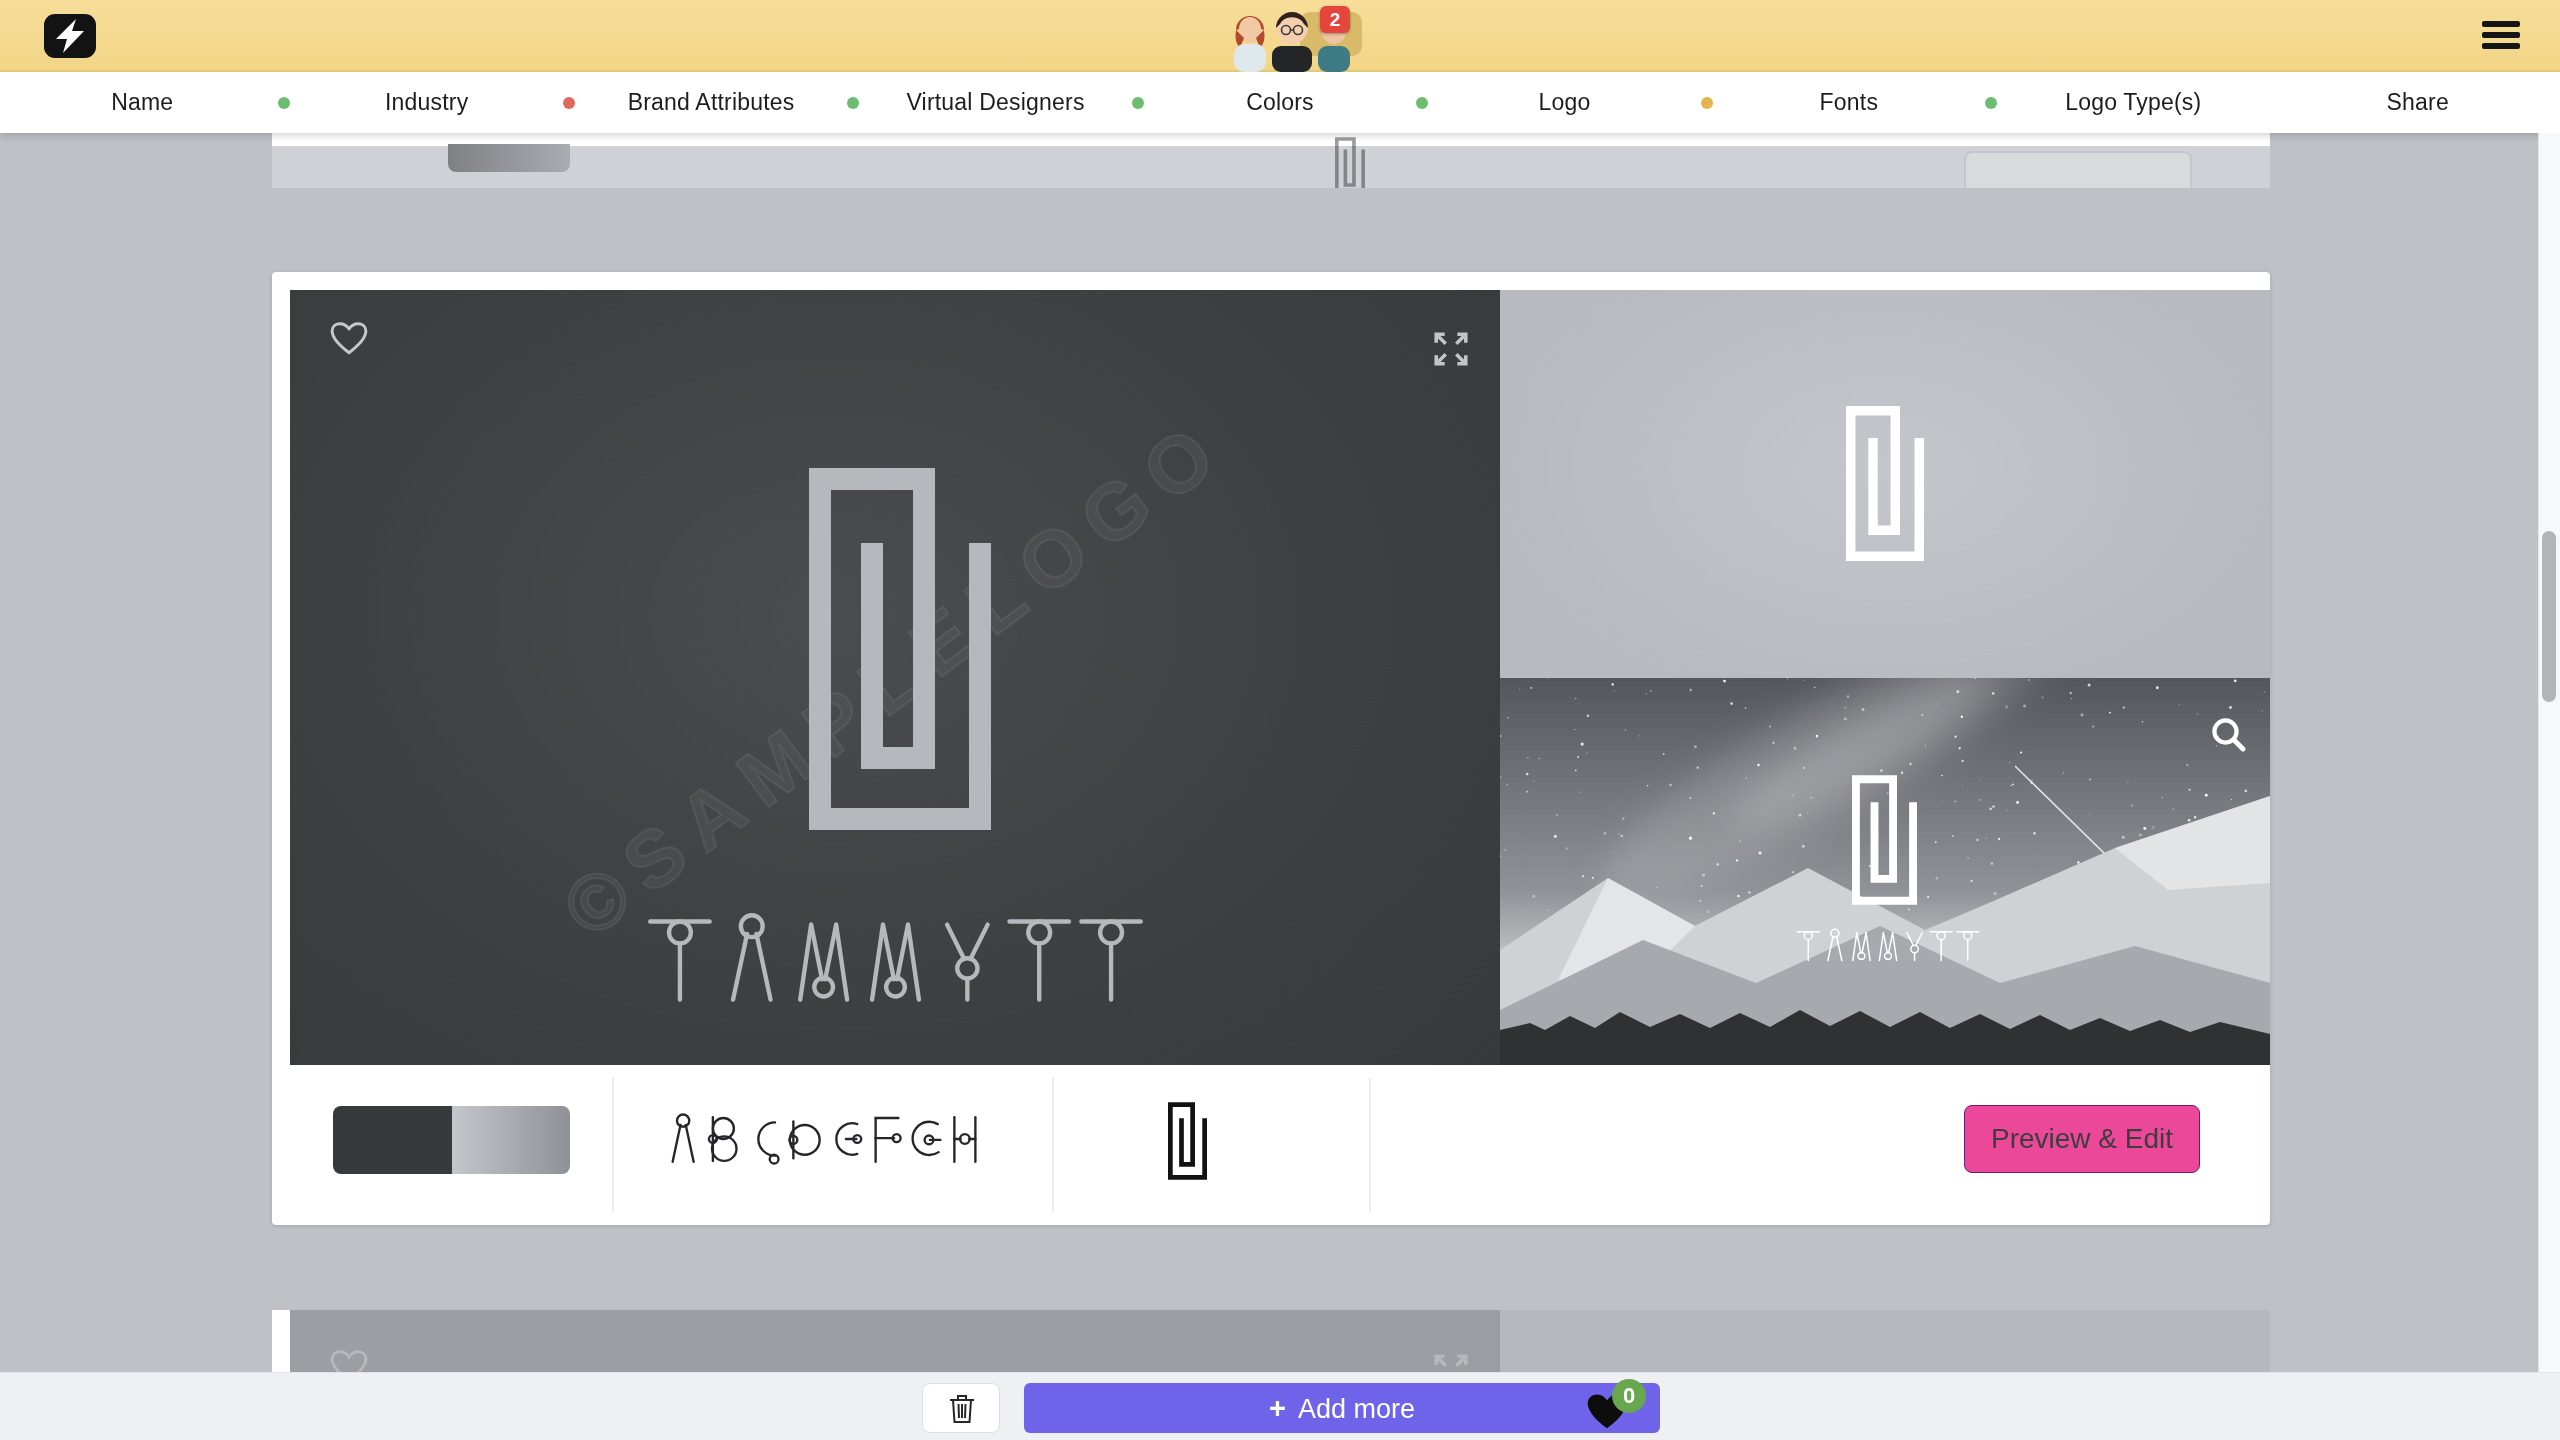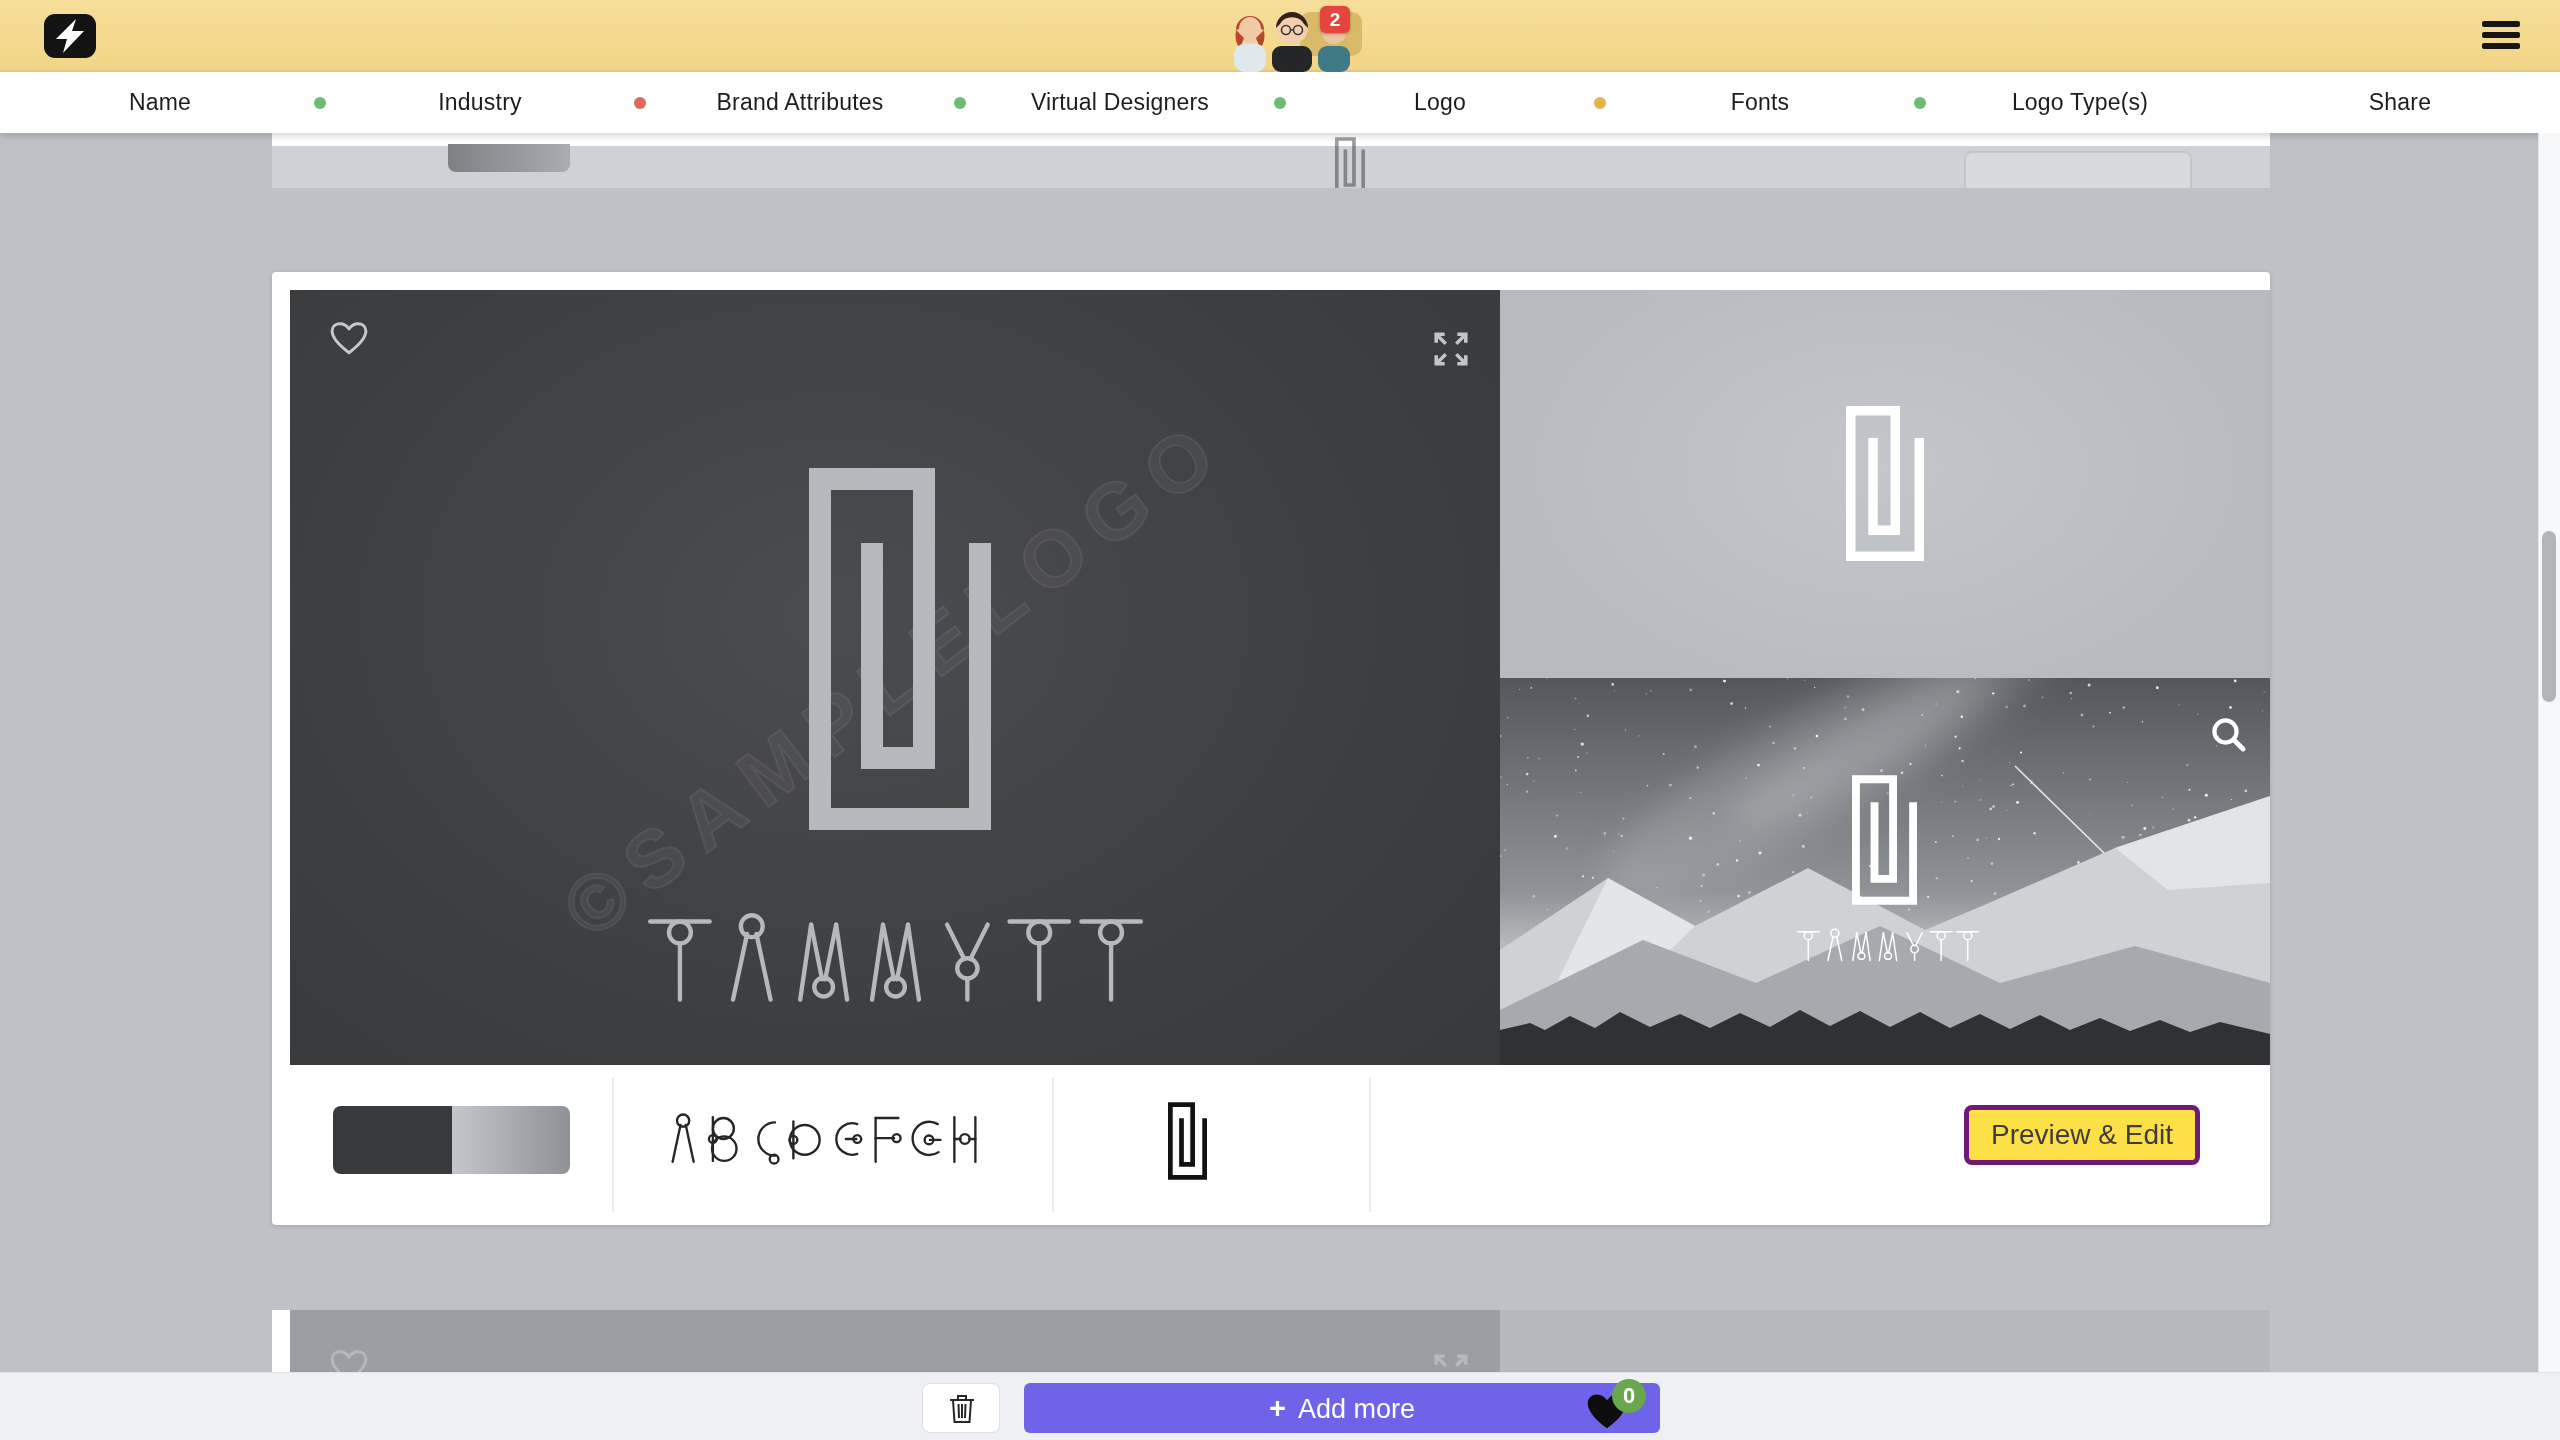--- a/index.html
+++ b/index.html
@@ -56,22 +56,22 @@
   .ph-clip { position:absolute; left:352px; top:97px; }
   .ph-word { position:absolute; left:295px; top:249px; }
   .zoom-btn { position:absolute; left:708px; top:36px; width:42px; height:42px; cursor:pointer; }
 
   .strip-divider { position:absolute; top:1078px; width:2px; height:134px; background:#ececee; }
   .swatch { position:absolute; left:333px; top:1106px; width:237px; height:68px; border-radius:8px; overflow:hidden; display:flex; }
   .swatch-solid { width:119px; height:100%; }
   .swatch-grad { flex:1; height:100%; }
   .font-sample { position:absolute; left:663px; top:1111px; }
   .strip-clip { position:absolute; left:1168px; top:1102px; }
-  .preview-btn { position:absolute; left:1964px; top:1105px; width:236px; height:60px; background:#fde047;
-                 border:5px solid #701a75; border-radius:8px; font-size:28px; color:#3d3d3f;
+  .preview-btn { position:absolute; left:1964px; top:1105px; width:236px; height:68px; background:#ec4899;
+                 border:1px solid #701a75; border-radius:8px; font-size:28px; color:#3d3d3f;
                  font-family:"Liberation Sans",sans-serif; cursor:pointer; }
 
   
   .next-card { position:absolute; left:272px; top:1310px; width:1998px; height:130px; background:#fff; }
   .next-dark { position:absolute; left:18px; top:0; width:1210px; height:130px; background:#9b9ea2; }
   .next-right { position:absolute; left:1228px; top:0; width:770px; height:130px; background:#b5b8bc; }
   .ghost { opacity:.35; }
 
   
   .bottombar { position:absolute; left:0; top:1372px; width:2560px; height:68px; background:#eff0f3;
@@ -142,20 +142,24 @@
       <div class="step">
         <span class="step-label">Industry</span>
         <span class="step-dot" style="background: rgb(221, 106, 92);"></span>
       </div>
       <div class="step">
         <span class="step-label">Brand Attributes</span>
         <span class="step-dot" style="background: rgb(108, 189, 112);"></span>
       </div>
       <div class="step">
         <span class="step-label">Virtual Designers</span>
+        <span class="step-dot" style="background: rgb(108, 189, 112);"></span>
+      </div>
+      <div class="step">
+        <span class="step-label">Colors</span>
         <span class="step-dot" style="background: rgb(108, 189, 112);"></span>
       </div>
       <div class="step">
         <span class="step-label">Logo</span>
         <span class="step-dot" style="background: rgb(229, 180, 78);"></span>
       </div>
       <div class="step">
         <span class="step-label">Fonts</span>
         <span class="step-dot" style="background: rgb(108, 189, 112);"></span>
       </div>

